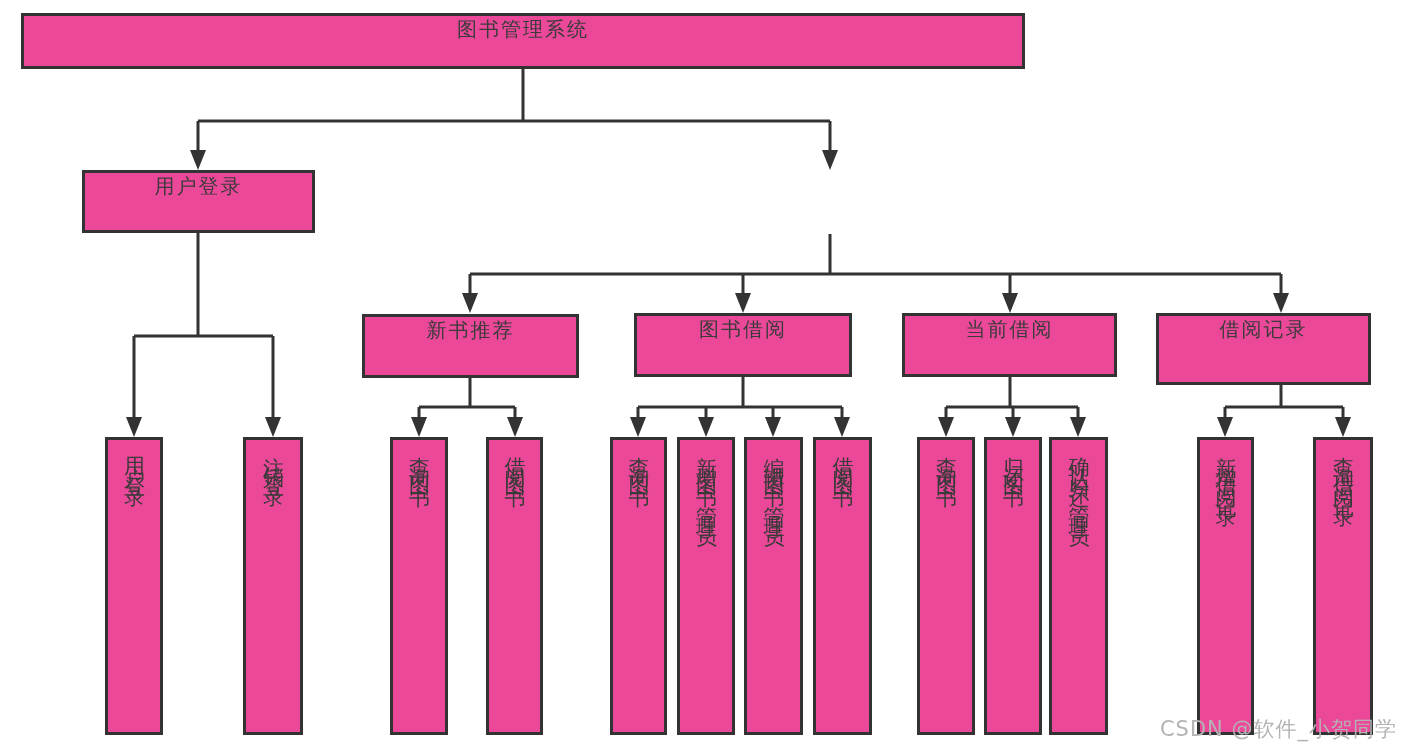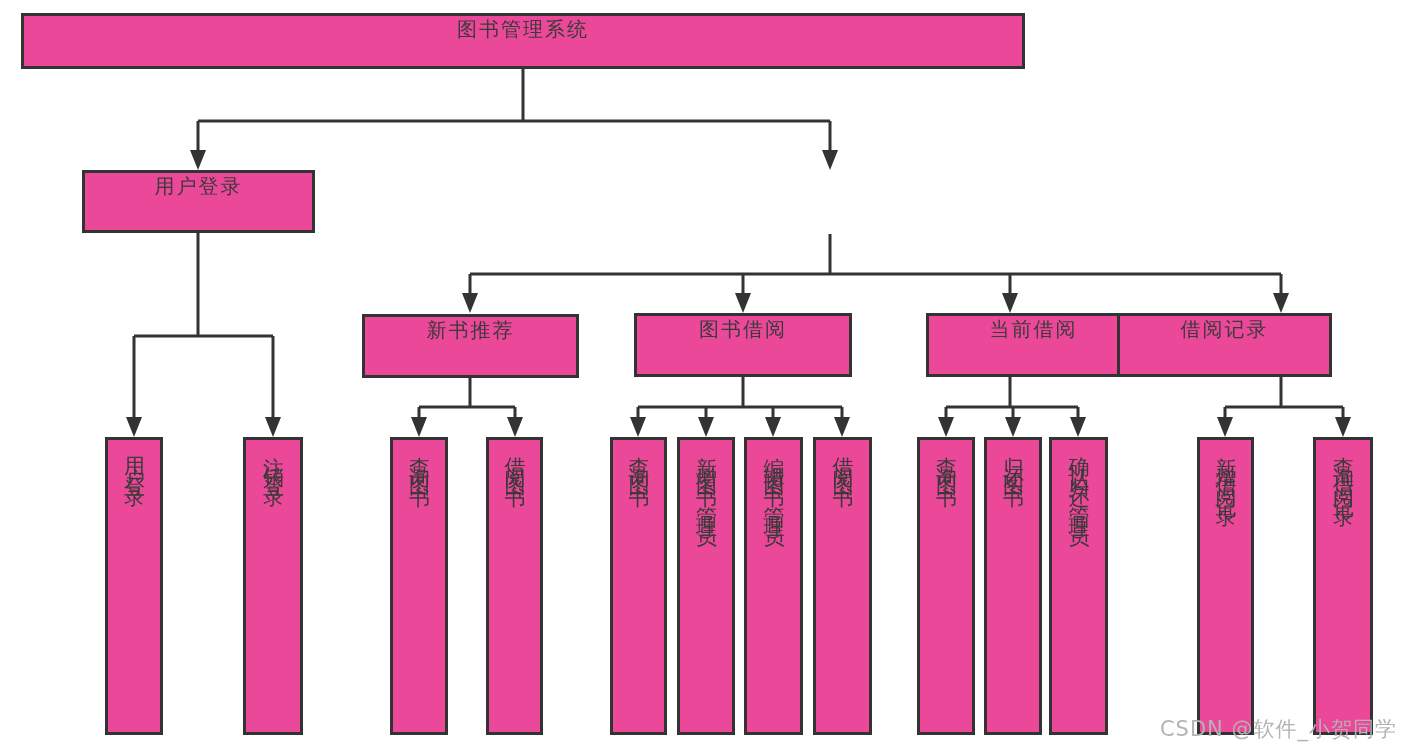--- a/index.html
+++ b/index.html
@@ -113,24 +113,24 @@
   <div class="box hnode" style="left:82px; top:170px; width:233px; height:63px">
     <span>用户登录</span>
   </div>
 
   <div class="box hnode" style="left:362px; top:314px; width:217px; height:64px">
     <span>新书推荐</span>
   </div>
   <div class="box hnode" style="left:634px; top:313px; width:218px; height:64px">
     <span>图书借阅</span>
   </div>
-  <div class="box hnode" style="left:926px; top:313px; width:215px; height:64px">
+  <div class="box hnode" style="left:902px; top:313px; width:215px; height:64px">
     <span>当前借阅</span>
   </div>
-  <div class="box hnode" style="left:1117px; top:313px; width:215px; height:64px">
+  <div class="box hnode" style="left:1156px; top:313px; width:215px; height:72px">
     <span>借阅记录</span>
   </div>
 
   <div class="box leaf" style="left:105px; width:58px">
     <span class="vtext">用户登录</span>
   </div>
   <div class="box leaf" style="left:243px; width:60px">
     <span class="vtext">注销登录</span>
   </div>
 

